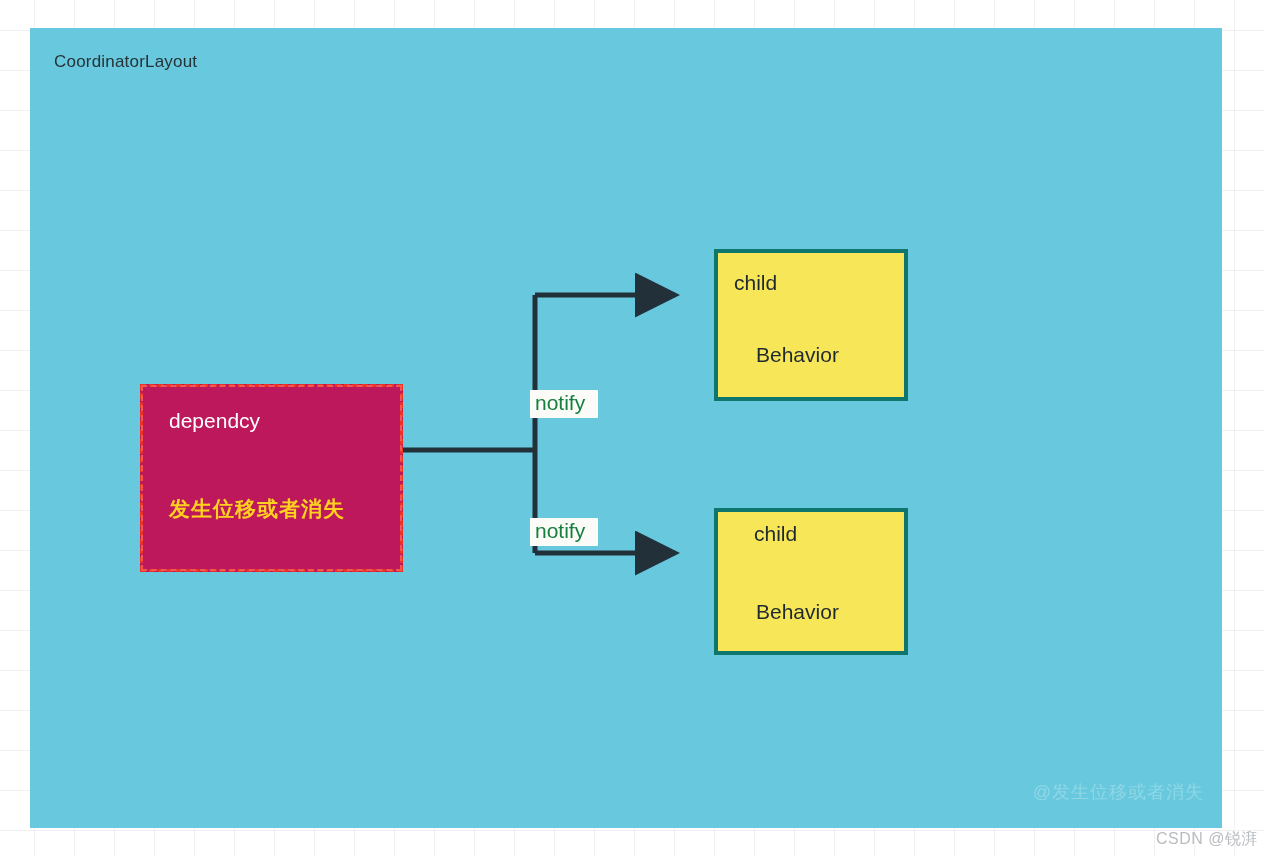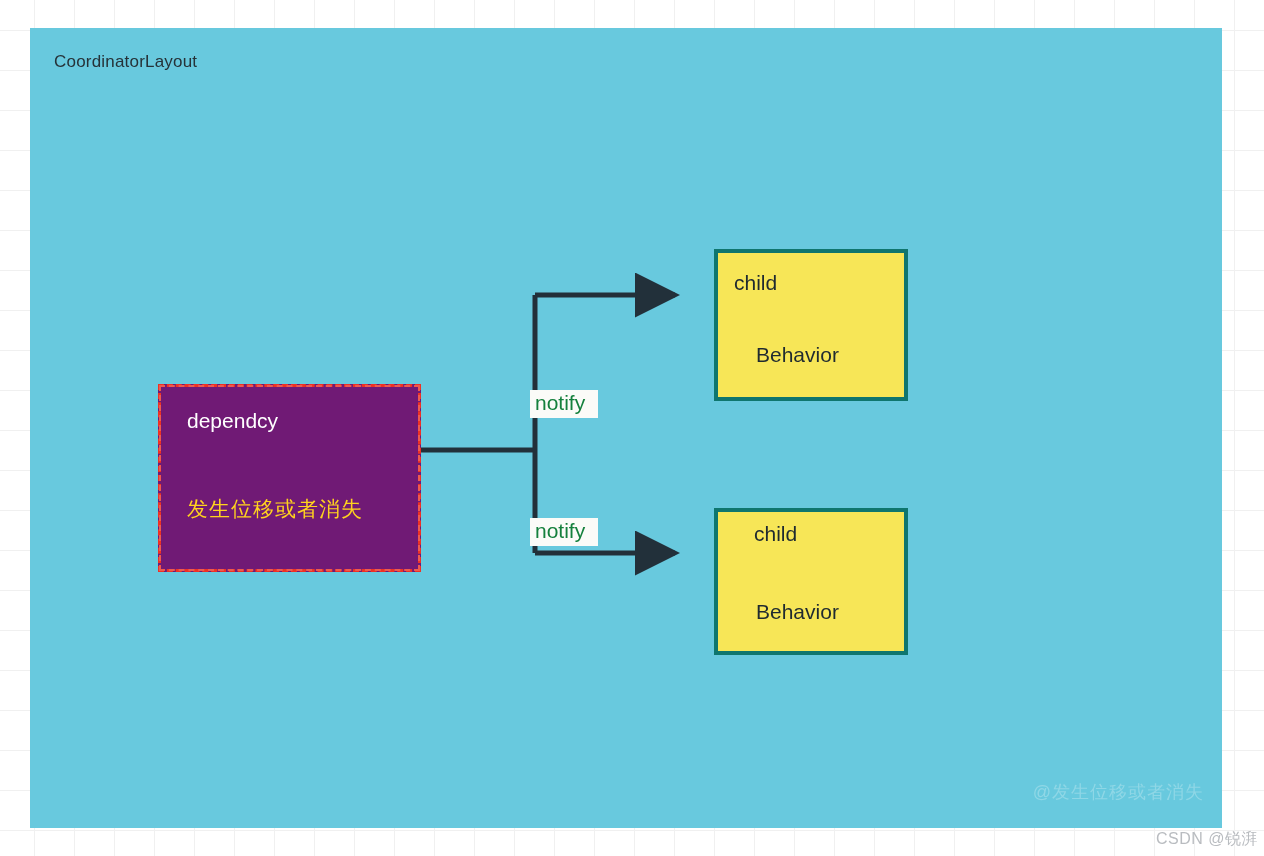--- a/index.html
+++ b/index.html
@@ -42,25 +42,25 @@
     top: 24px;
     font-size: 17px;
     color: #263238;
     letter-spacing: 0.2px;
     white-space: nowrap;
   }
 
   
   #dependcy-box {
     position: absolute;
-    left: 128px;
+    left: 110px;
     top: 356px;
     width: 263px;
     height: 188px;
-    background: #701a75;
+    background: #be185d;
     border: 3px dashed #ee3124;
     box-sizing: border-box;
     outline: 2px dashed #ee5a4e;
     outline-offset: -3px;
   }
   #dependcy-label {
     position: absolute;
     left: 26px;
     top: 22px;
     font-size: 21px;
@@ -68,20 +68,21 @@
     white-space: nowrap;
   }
   #dependcy-note {
     position: absolute;
     left: 26px;
     top: 108px;
     font-size: 21px;
     color: #ffd21e;
     white-space: nowrap;
     letter-spacing: 1px;
+    font-weight: bold;
   }
 
   
   .child-box {
     position: absolute;
     width: 194px;
     background: #f7e657;
     border: 4px solid #0f766e;
     box-sizing: border-box;
   }

